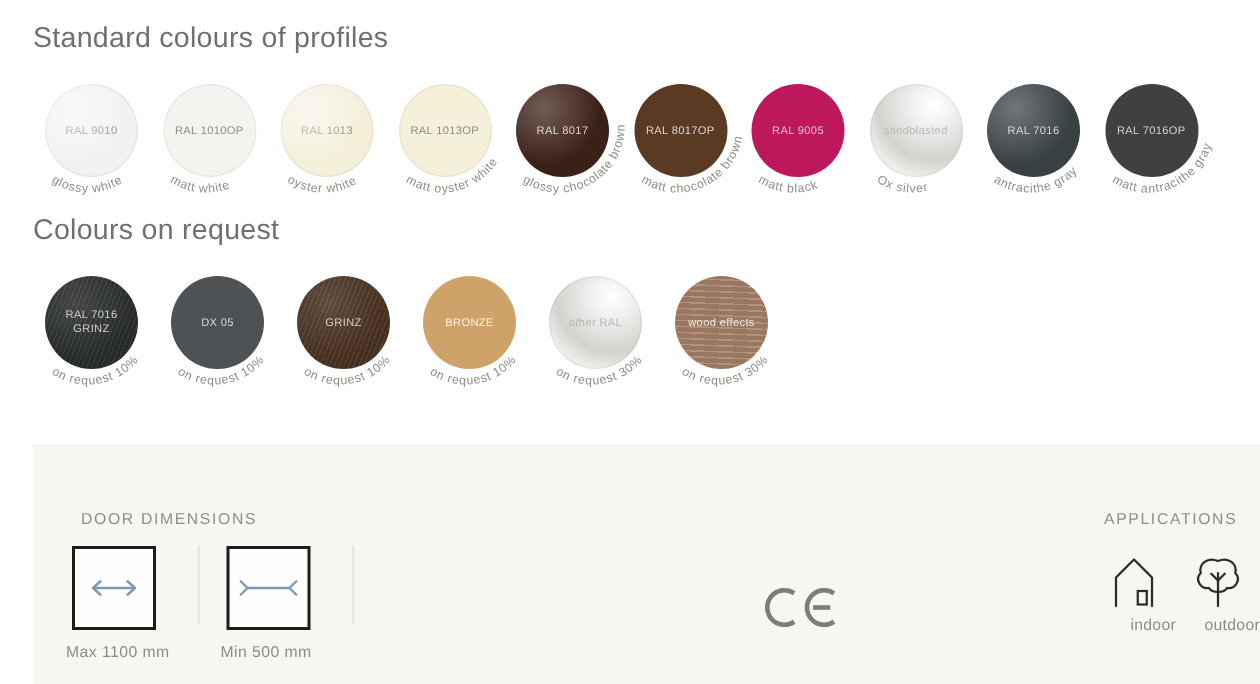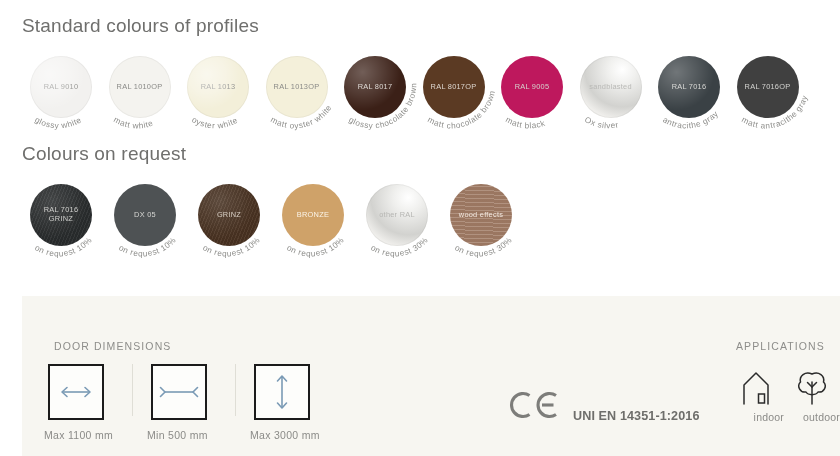--- a/index.html
+++ b/index.html
@@ -352,40 +352,29 @@
             <line x1="12" y1="26" x2="40" y2="26" stroke="#7a9ab5" stroke-width="1.6"></line>
             <polyline points="7.5,21.5 12,26 7.5,30.5" fill="none" stroke="#7a9ab5" stroke-width="1.6" stroke-linecap="round" stroke-linejoin="round"></polyline>
             <polyline points="44.5,21.5 40,26 44.5,30.5" fill="none" stroke="#7a9ab5" stroke-width="1.6" stroke-linecap="round" stroke-linejoin="round"></polyline>
           </svg>
         </div>
         <div class="dim-cap">Min 500 mm</div>
       </div>
 
       <div class="dim-sep"></div>
 
-      <div class="dim-item">
-        <div class="dim-box">
-          <svg width="52" height="52" viewBox="0 0 52 52">
-            <line x1="26" y1="10" x2="26" y2="42" stroke="#7a9ab5" stroke-width="1.6"></line>
-            <polyline points="21.5,15 26,10 30.5,15" fill="none" stroke="#7a9ab5" stroke-width="1.6" stroke-linecap="round" stroke-linejoin="round"></polyline>
-            <polyline points="21.5,37 26,42 30.5,37" fill="none" stroke="#7a9ab5" stroke-width="1.6" stroke-linecap="round" stroke-linejoin="round"></polyline>
-          </svg>
-        </div>
-        <div class="dim-cap">Max 3000 mm</div>
-      </div>
 
     </div>
 
     <div id="ce-block">
       <svg id="ce-mark" width="56" height="30" viewBox="0 0 56 30">
         <path d="M21.5 5.5 A11.5 11.5 0 1 0 21.5 24.5" fill="none" stroke="#7d7d7a" stroke-width="3.1"></path>
         <path d="M48 5.5 A11.5 11.5 0 1 0 48 24.5" fill="none" stroke="#7d7d7a" stroke-width="3.1"></path>
         <line x1="34" y1="15" x2="45.5" y2="15" stroke="#7d7d7a" stroke-width="3.1"></line>
       </svg>
-      <span id="ce-text">UNI EN 14351-1:2016</span>
     </div>
 
     <div class="panel-label" id="applications-label">APPLICATIONS</div>
 
     <div id="apps-group">
       <div class="app-item">
         <div class="app-ico">
           <svg width="36" height="38" viewBox="0 0 36 38">
             <path d="M6 36 L6 17 L18 5 L30 17 L30 36" fill="none" stroke="#2b2b2b" stroke-width="1.5" stroke-linejoin="round" stroke-linecap="round"></path>
             <rect x="20.5" y="26" width="6" height="9" fill="none" stroke="#2b2b2b" stroke-width="1.5"></rect>

